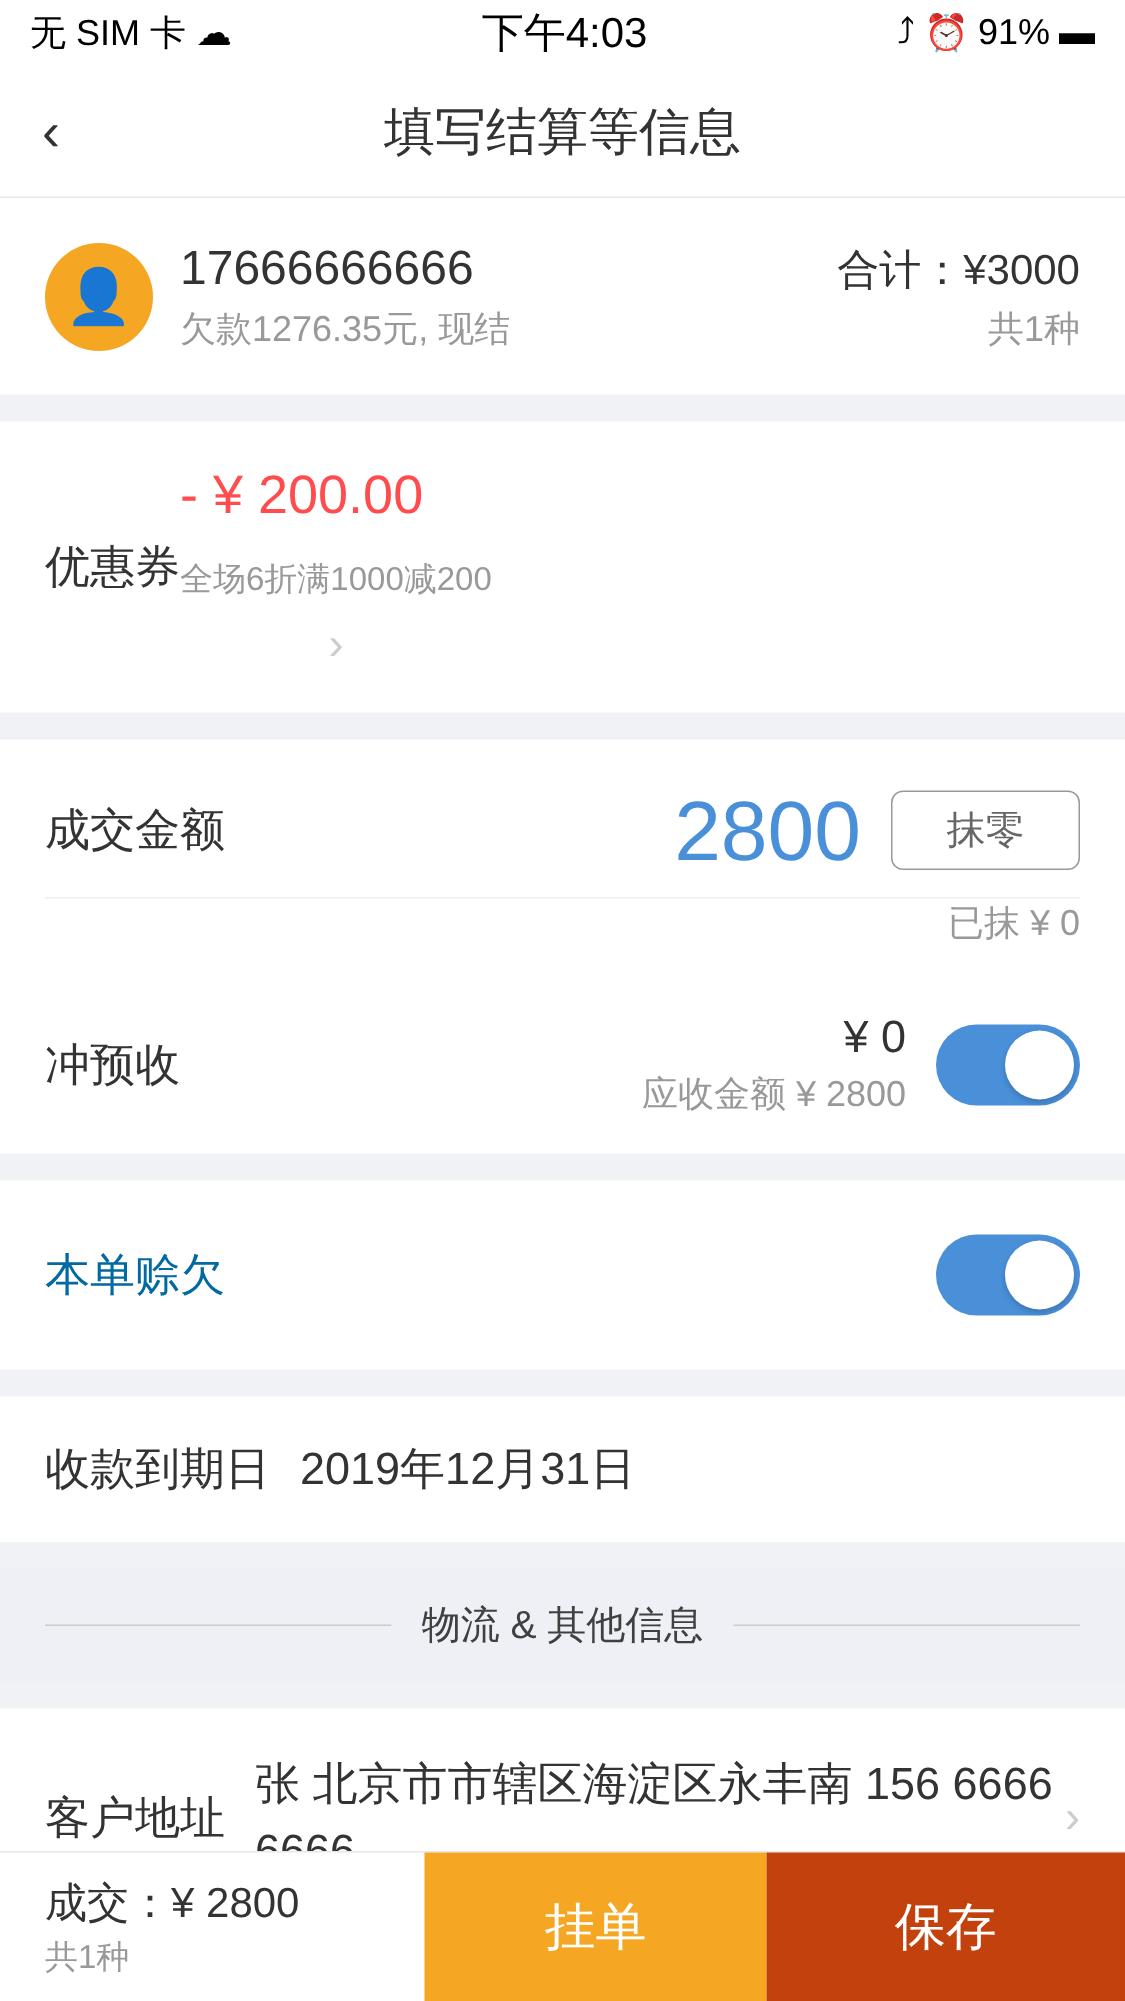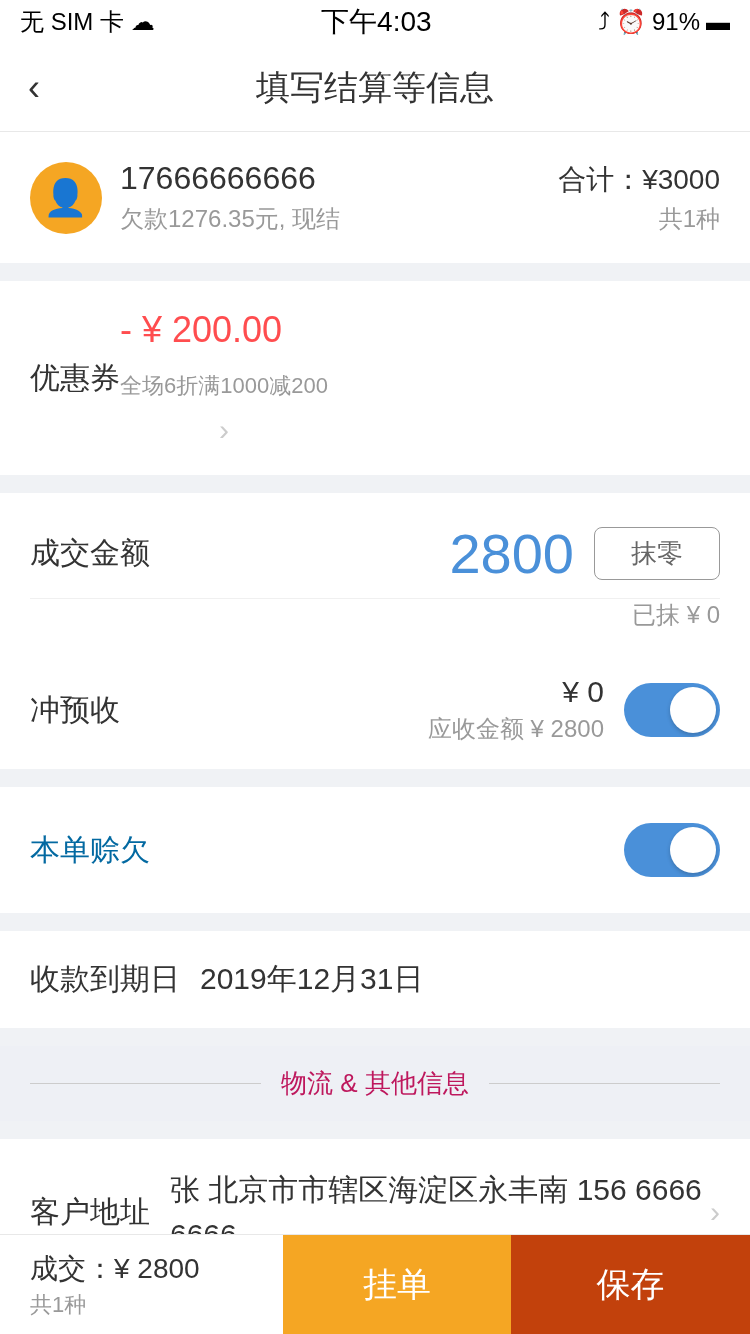--- a/index.html
+++ b/index.html
@@ -276,21 +276,21 @@
       gap: 20px;
       margin-bottom: 18px;
     }
     .divider-line {
       flex: 1;
       height: 1px;
       background: #ccc;
     }
     .divider-text {
       font-size: 26px;
-      color: #be185d;
+      color: #404040;
     }
 
     
     .address-section {
       background: #fff;
       margin-bottom: 18px;
       padding: 28px 30px;
     }
     .address-row {
       display: flex;

